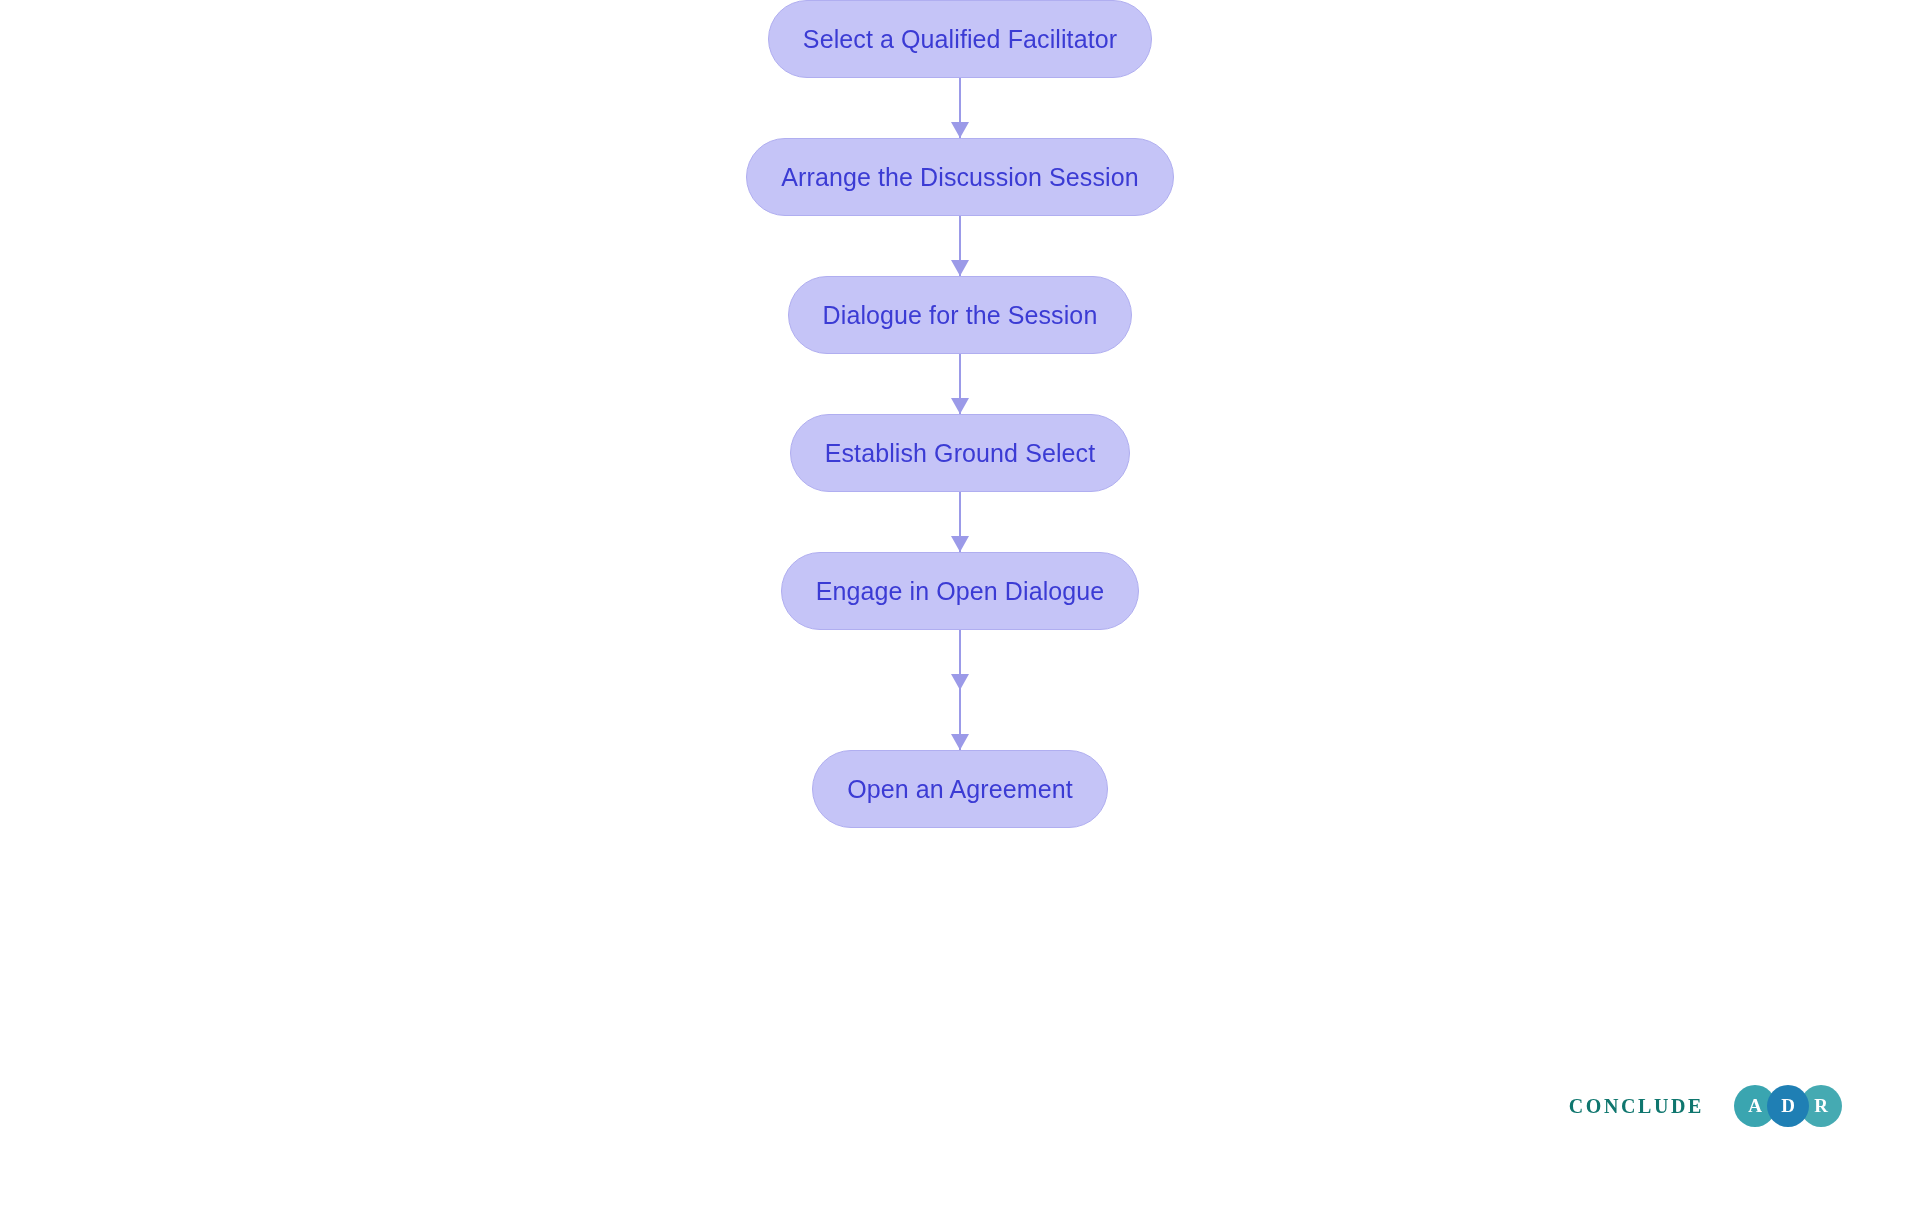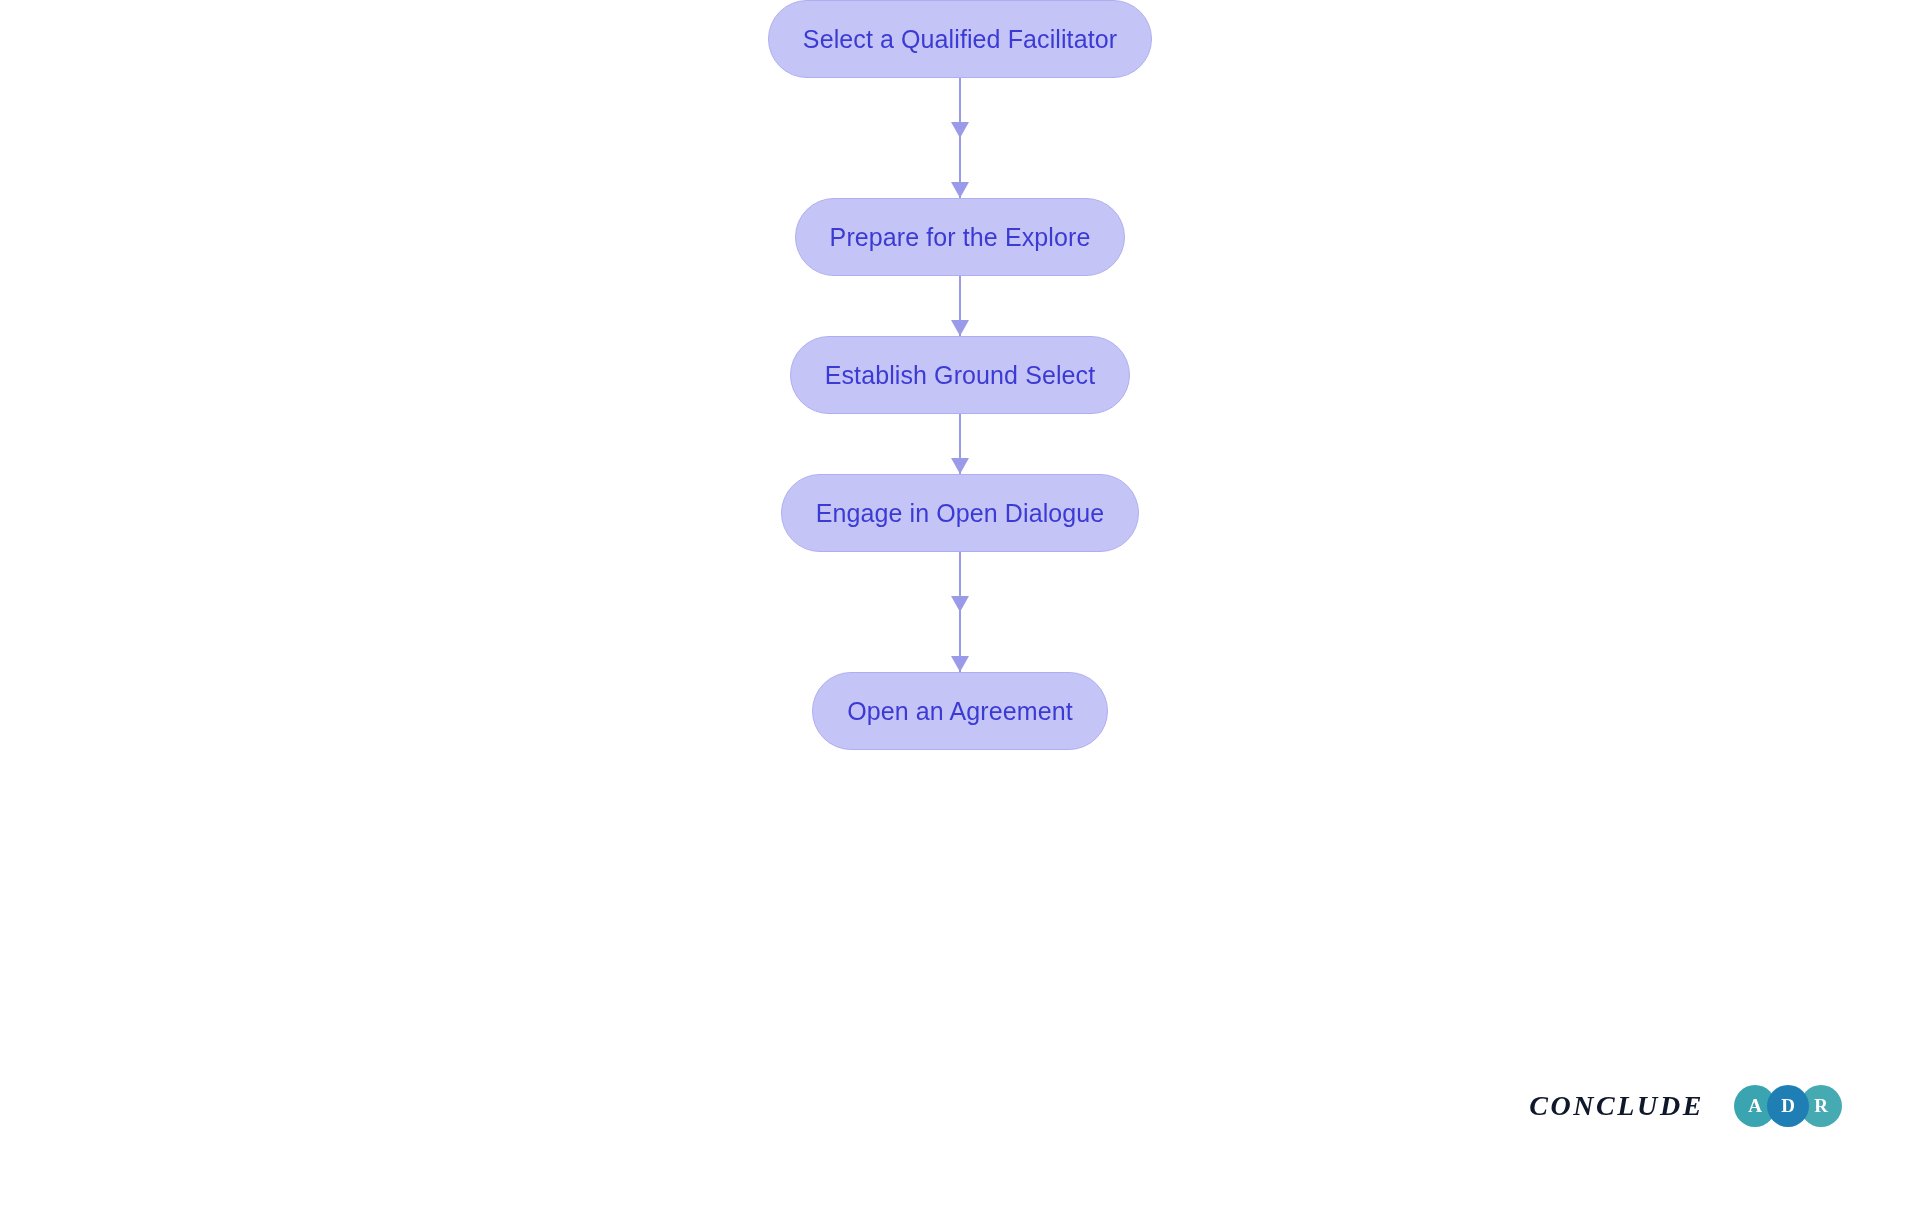--- a/index.html
+++ b/index.html
@@ -79,25 +79,24 @@
     position: absolute;
     right: 78px;
     bottom: 88px;
     display: flex;
     align-items: center;
     gap: 30px;
   }
   #logo .wordmark {
     font-family: "Liberation Serif", serif;
     font-weight: 700;
-    font-size: 28px;
+    font-size: 20px;
     letter-spacing: 2.6px;
-    color: #0f172a;
+    color: #0f766e;
     line-height: 1;
-    font-style: italic;
   }
   #logo .circles {
     display: flex;
     align-items: center;
   }
   #logo .circles .dot {
     width: 42px;
     height: 42px;
     border-radius: 50%;
     display: flex;
@@ -118,27 +117,28 @@
 <div id="flowchart">
   <div class="flow-column">
 
     <div class="node">Select a Qualified Facilitator</div>
 
     <div class="connector">
       <div class="stem"></div>
       <div class="head"></div>
     </div>
 
+    <div class="node">Arrange the Discussion Session</div>
 
     <div class="connector">
       <div class="stem"></div>
       <div class="head"></div>
     </div>
 
-    <div class="node">Prepare for the Explore</div>
+    <div class="node">Dialogue for the Session</div>
 
     <div class="connector">
       <div class="stem"></div>
       <div class="head"></div>
     </div>
 
     <div class="node">Establish Ground Select</div>
 
     <div class="connector">
       <div class="stem"></div>

